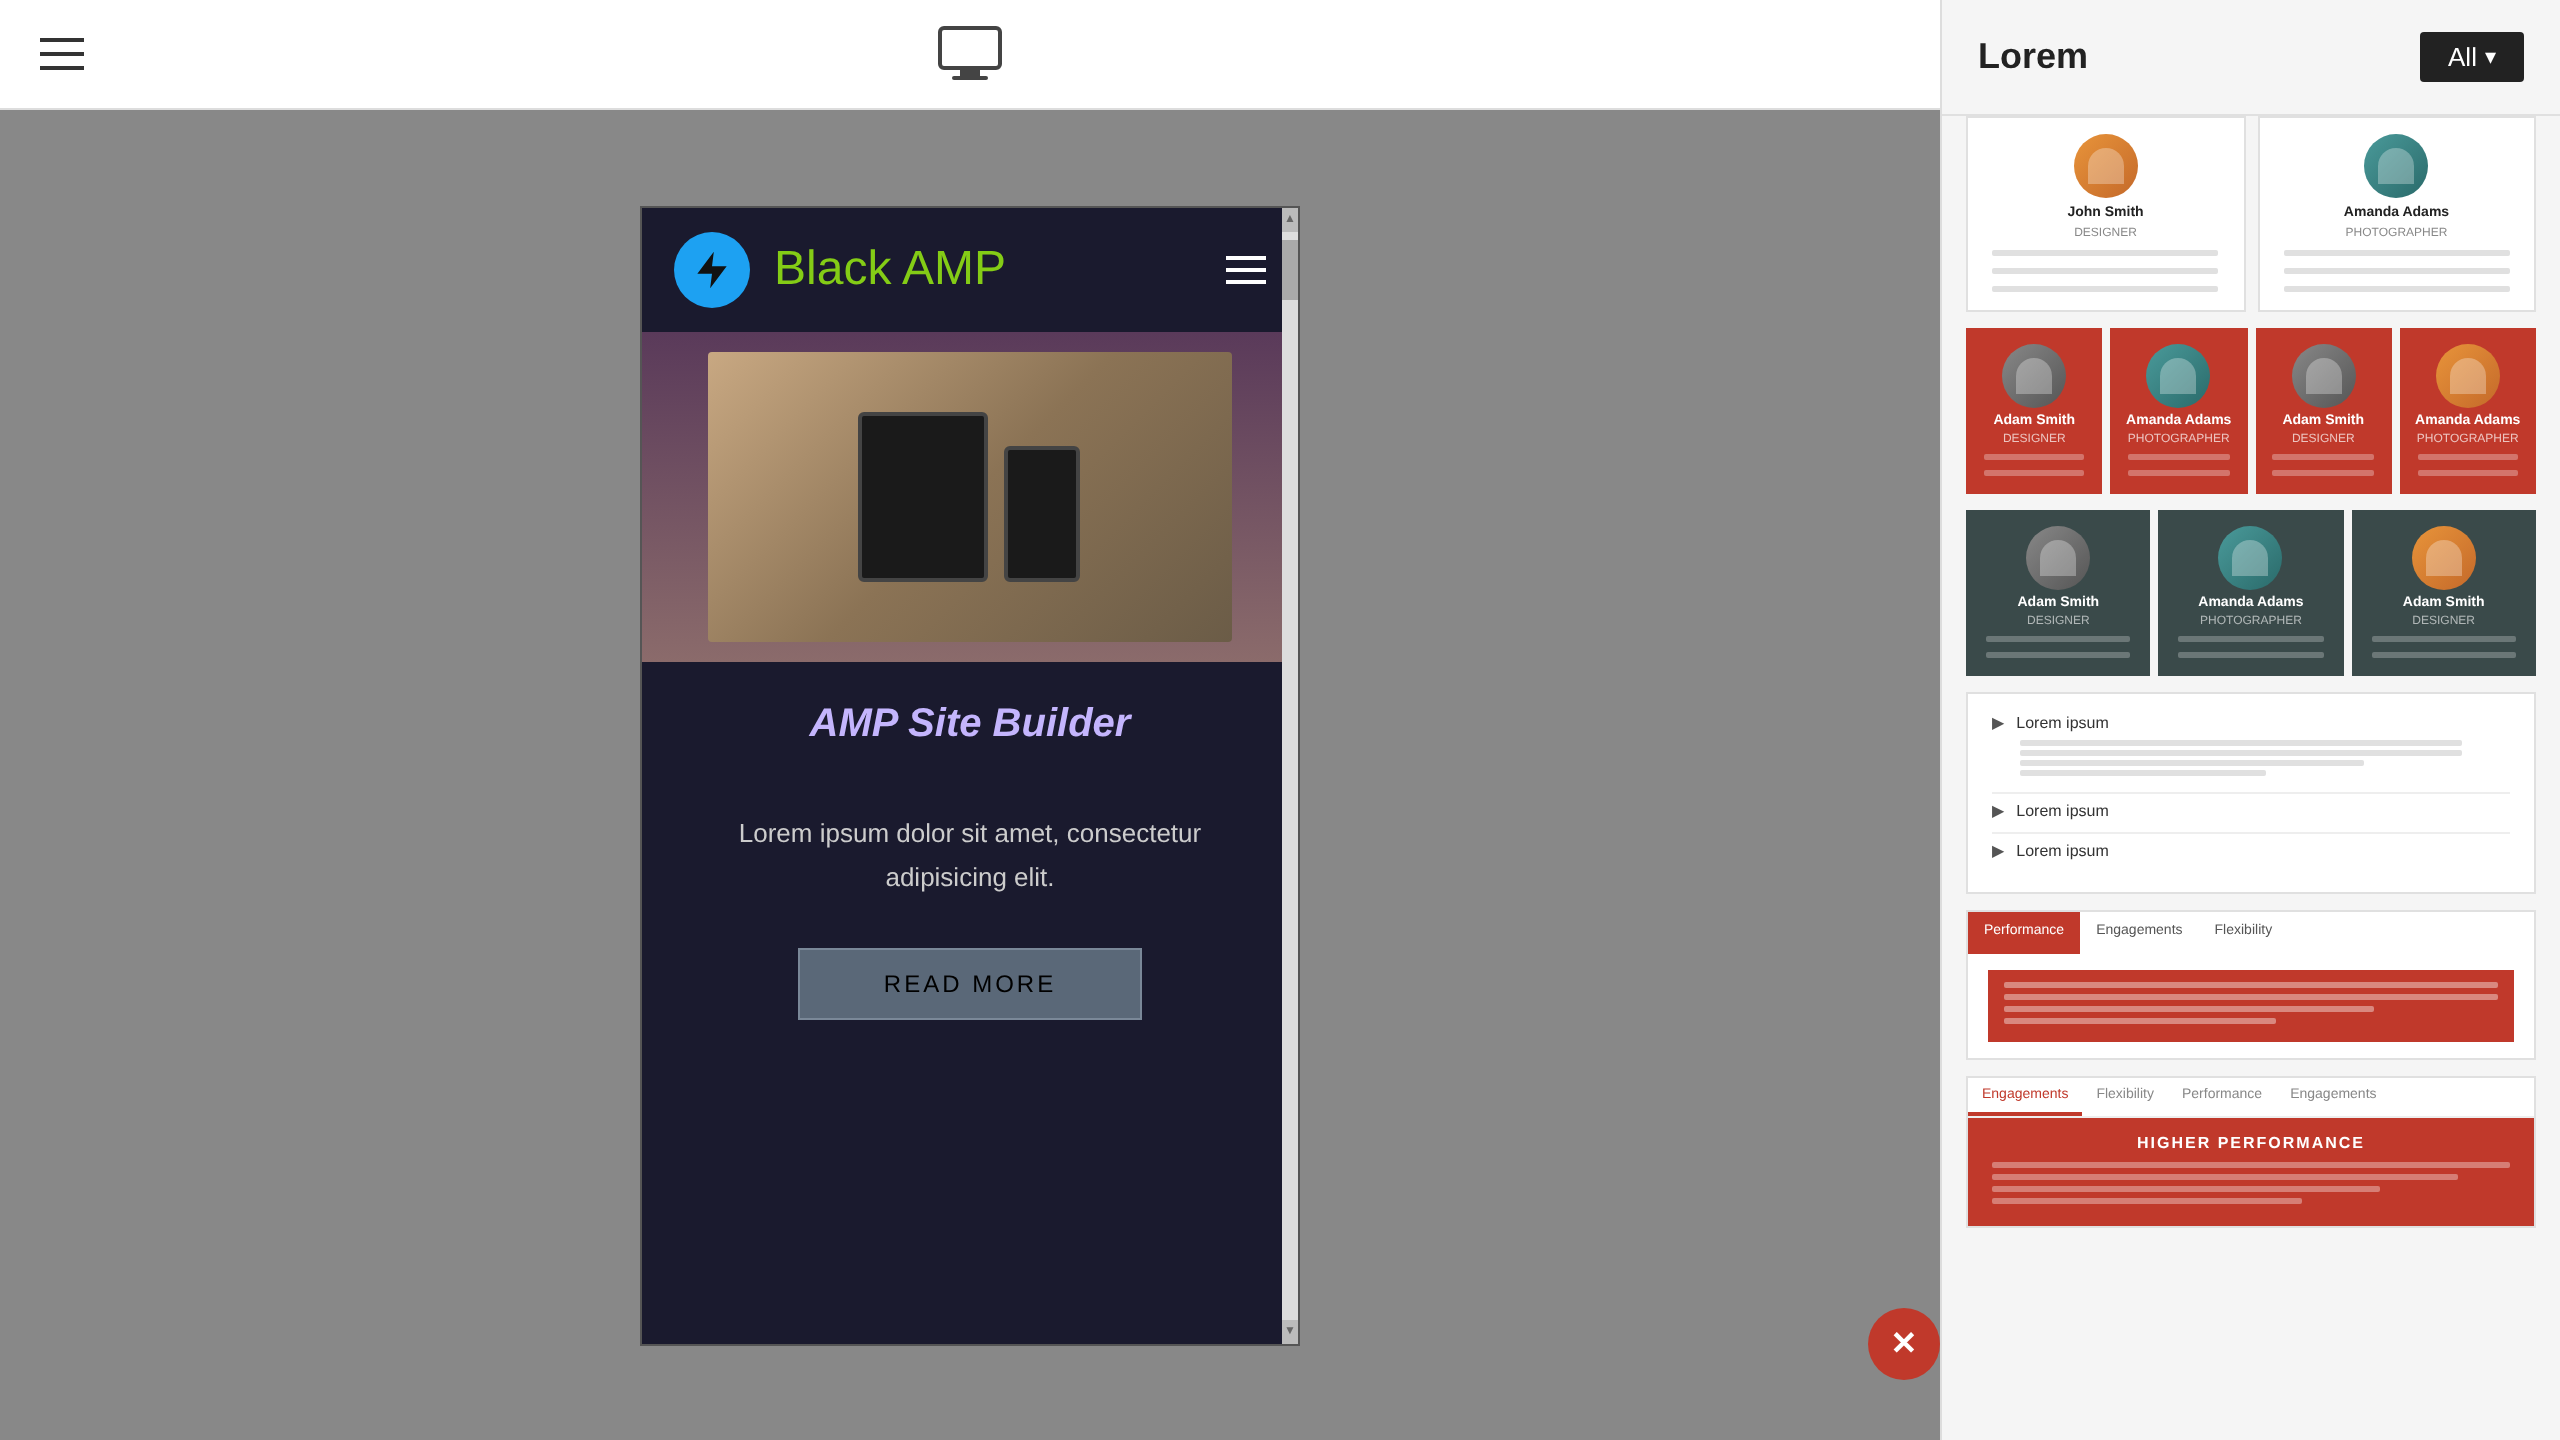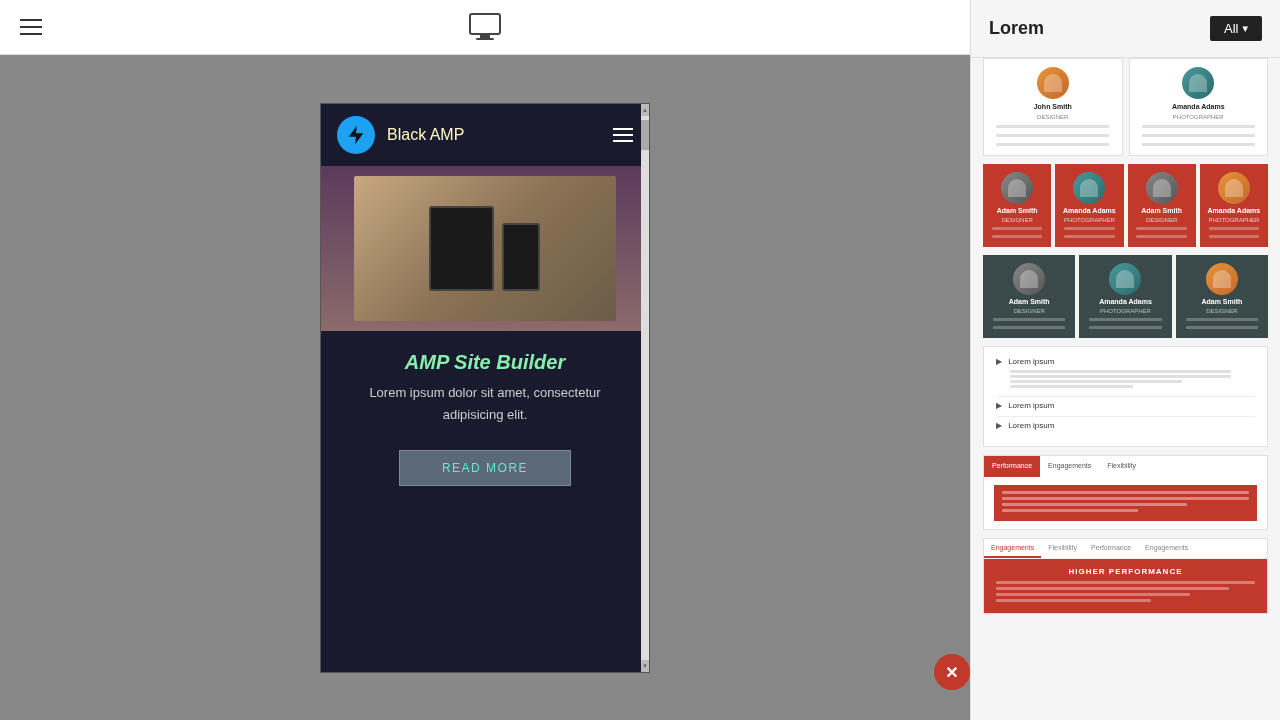--- a/index.html
+++ b/index.html
@@ -93,22 +93,22 @@
       justify-content: center;
       flex-shrink: 0;
     }
     .phone-logo svg {
       width: 22px;
       height: 22px;
       fill: #222;
     }
 
     .phone-title {
-      color: #fef9c3;
-      font-size: 16px;
+      color: #84cc16;
+      font-size: 24px;
       font-weight: 500;
       flex: 1;
     }
 
     .phone-hamburger {
       display: flex;
       flex-direction: column;
       gap: 4px;
     }
     .phone-hamburger span {
@@ -163,39 +163,39 @@
     .phone-content {
       background: #1a1a2e;
       flex: 1;
       display: flex;
       flex-direction: column;
       align-items: center;
       padding: 20px 20px 15px;
     }
 
     .phone-heading {
-      color: #86efac;
+      color: #c4b5fd;
       font-size: 20px;
       font-weight: 600;
       text-align: center;
-      margin-bottom: 8px;
+      margin-bottom: 32px;
       font-style: italic;
     }
 
     .phone-body-text {
       color: #ccc;
       font-size: 13px;
       text-align: center;
       line-height: 1.7;
       margin-bottom: 24px;
     }
 
     .phone-btn {
       background: #5a6878;
-      color: #5eead4;
+      color: #000000;
       border: 1px solid #7a8898;
       padding: 10px 42px;
       font-size: 12px;
       letter-spacing: 1.5px;
       text-transform: uppercase;
       cursor: pointer;
     }
 
     
     .right-sidebar {

